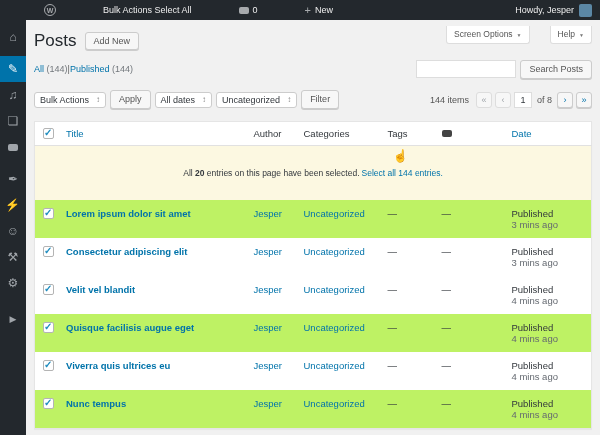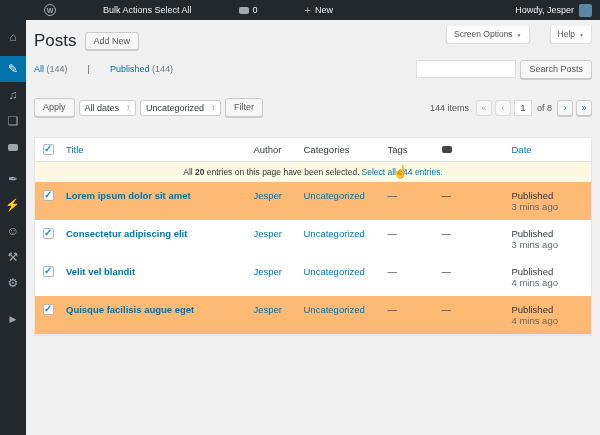--- a/index.html
+++ b/index.html
@@ -66,21 +66,21 @@
 
   .page-heading-row { display:flex; align-items:center; gap:8px; margin-top:10px; height:22px; }
   h1.page-title { font-size:17px; font-weight:400; color:#23282d; }
 
   .button {
     display:inline-block; background:#f7f7f7; border:1px solid #ccc; border-radius:3px;
     padding:2px 8px; font-size:9px; color:#555; box-shadow:0 1px 0 #ccc; cursor:pointer; line-height:1.4;
   }
 
   .views-search-row { display:flex; justify-content:space-between; align-items:center; margin-top:8px; }
-  .subsubsub { font-size:9px; color:#666; display:flex; align-items:center; gap:20px; }
+  .subsubsub { font-size:9px; color:#666; display:flex; align-items:center; gap:0; }
   .subsubsub .count { color:#72777c; }
   .subsubsub .sep { color:#666; }
   .search-box { display:flex; align-items:center; gap:4px; }
   .search-input { width:100px; height:18px; border:1px solid #ddd; background:#fff; font-size:9px; padding:0 4px; font-family:"Liberation Sans", sans-serif; }
 
   .tablenav { display:flex; align-items:center; gap:4px; margin-top:8px; font-size:9px; color:#555; }
   .wp-select {
     display:inline-flex; align-items:center; gap:7px; background:#fff; border:1px solid #ccc;
     border-radius:3px; padding:2px 5px; font-size:9px; color:#32373c; cursor:pointer;
   }
@@ -90,52 +90,52 @@
   .page-btn {
     display:inline-flex; align-items:center; justify-content:center;
     width:16px; height:16px; background:#f7f7f7; border:1px solid #ccc; border-radius:3px;
     color:#0073aa; font-size:9px; box-shadow:0 1px 0 #ccc; cursor:pointer;
   }
   .page-btn.disabled { color:#a0a5aa; box-shadow:none; border-color:#ddd; cursor:default; }
   .page-current {
     display:inline-flex; align-items:center; justify-content:center;
     width:18px; height:16px; background:#fff; border:1px solid #ddd; font-size:9px; color:#32373c;
   }
-  .paging-text { color:#555; margin:16px 2px; }
+  .paging-text { color:#555; margin:8px 2px; }
 
   
   .posts-table {
     width:100%; margin-top:8px; border-collapse:collapse; background:#fff;
     border:1px solid #e5e5e5; box-shadow:0 1px 1px rgba(0,0,0,.04);
   }
   .posts-table th, .posts-table td { font-size:9.5px; text-align:left; vertical-align:top; }
   .posts-table thead th { padding:6px 6px; border-bottom:1px solid #e1e1e1; font-weight:400; color:#32373c; }
   .posts-table thead th.sortable { color:#0073aa; cursor:pointer; }
   .posts-table tbody td { padding:8px 6px; }
-  tr.alternate { background:#fdba74; }
+  tr.alternate { background:#bef264; }
   .col-cb { width:24px; padding-left:8px !important; }
   .col-author { width:50px;margin-top:38px; }
   .col-categories { width:84px; }
   .col-tags { width:54px; }
   .col-comments { width:70px; }
   .col-date { width:86px; }
   a.row-title { font-weight:bold; }
   .post-time { color:#646970; }
 
   .checkbox {
     display:inline-block; width:11px; height:11px; background:#fff;
     border:1px solid #b4b4b4; border-radius:2px; position:relative; cursor:pointer; vertical-align:top;
   }
   .checkbox.checked::after {
     content:"✓"; position:absolute; left:0px; top:-2px;
     font-size:10px; font-weight:bold; color:#1e8cbe;
   }
 
   .notice-row td {
-    background:#fcf8e1; text-align:center; padding:5px 4px !important;
+    background:#fcf8e1; text-align:center; padding:22px 4px !important;
     font-size:8.5px; color:#32373c; position:relative;
   }
   .notice-row a { margin-left:2px; }
   .cursor { position:absolute; left:calc(50% + 80px); top:3px; font-size:12px; color:#111; pointer-events:none; }
   .cursor::after { content:"☝"; }
 </style>
 </head>
 <body>
 
 <div class="admin-bar">
@@ -217,20 +217,23 @@
       <span class="sep">|</span>
       <a><span>Published</span> <span class="count">(144)</span></a>
     </div>
     <div class="search-box">
       <input class="search-input" type="text" value="" style="">
       <a class="button">Search Posts</a>
     </div>
   </div>
 
   <div class="tablenav">
+    <div class="wp-select">
+      <span>Bulk Actions</span>
+    </div>
     <a class="button">Apply</a>
     <div class="wp-select">
       <span>All dates</span>
     </div>
     <div class="wp-select">
       <span>Uncategorized</span>
     </div>
     <a class="button">Filter</a>
 
     <div class="tablenav-pages">
@@ -295,17 +298,35 @@
   <tr class="alternate">
     <td class="col-cb"><span class="checkbox checked"></span></td>
     <td class="col-title"><a class="row-title" href="#">Quisque facilisis augue eget</a></td>
     <td class="col-author"><a href="#">Jesper</a></td>
     <td class="col-categories"><a href="#">Uncategorized</a></td>
     <td class="col-tags"><span>—</span></td>
     <td class="col-comments"><span>—</span></td>
     <td class="col-date"><span>Published</span><br><span class="post-time">4 mins ago</span></td>
   </tr>
 
-
+  <tr>
+    <td class="col-cb"><span class="checkbox checked"></span></td>
+    <td class="col-title"><a class="row-title" href="#">Viverra quis ultrices eu</a></td>
+    <td class="col-author"><a href="#">Jesper</a></td>
+    <td class="col-categories"><a href="#">Uncategorized</a></td>
+    <td class="col-tags"><span>—</span></td>
+    <td class="col-comments"><span>—</span></td>
+    <td class="col-date"><span>Published</span><br><span class="post-time">4 mins ago</span></td>
+  </tr>
+
+  <tr class="alternate">
+    <td class="col-cb"><span class="checkbox checked"></span></td>
+    <td class="col-title"><a class="row-title" href="#">Nunc tempus</a></td>
+    <td class="col-author"><a href="#">Jesper</a></td>
+    <td class="col-categories"><a href="#">Uncategorized</a></td>
+    <td class="col-tags"><span>—</span></td>
+    <td class="col-comments"><span>—</span></td>
+    <td class="col-date"><span>Published</span><br><span class="post-time">4 mins ago</span></td>
+  </tr>
 </tbody>
   </table>
 
 </div>
 
 </body></html>

